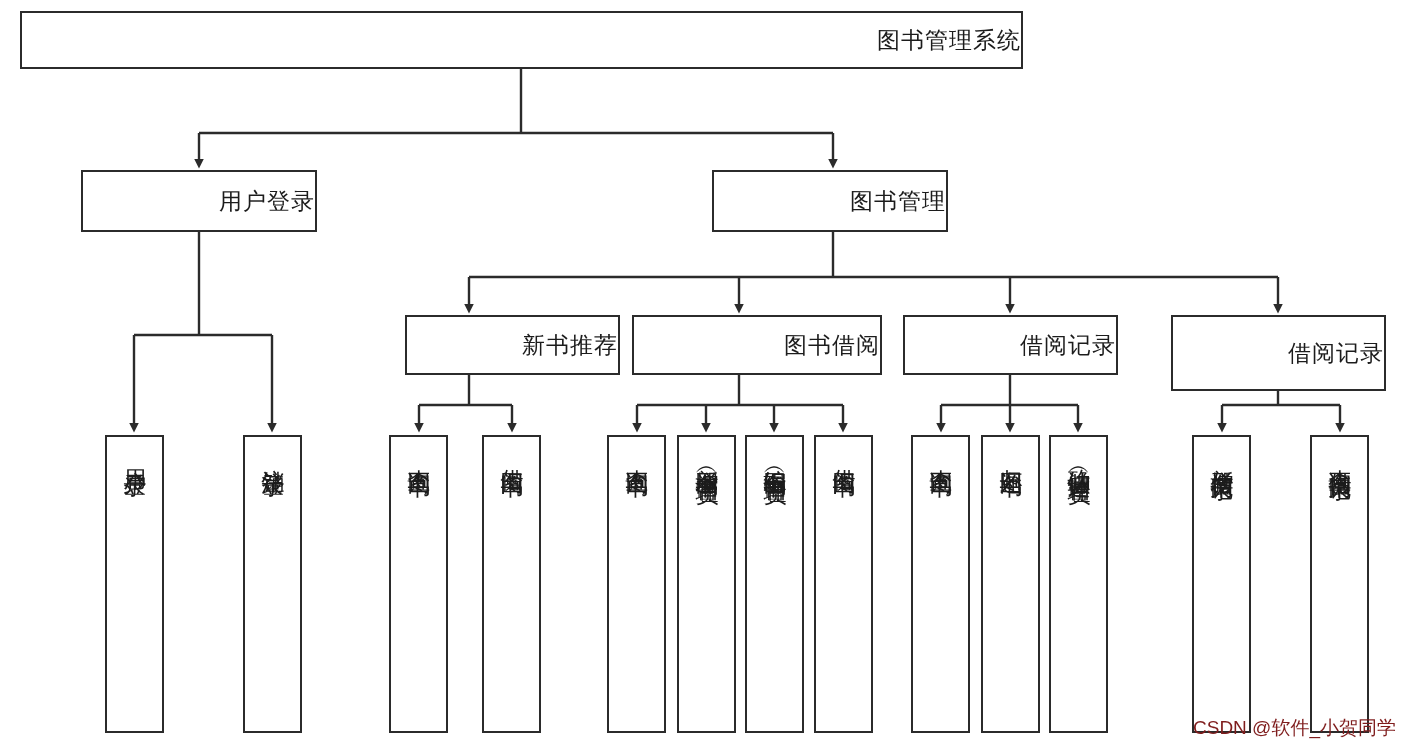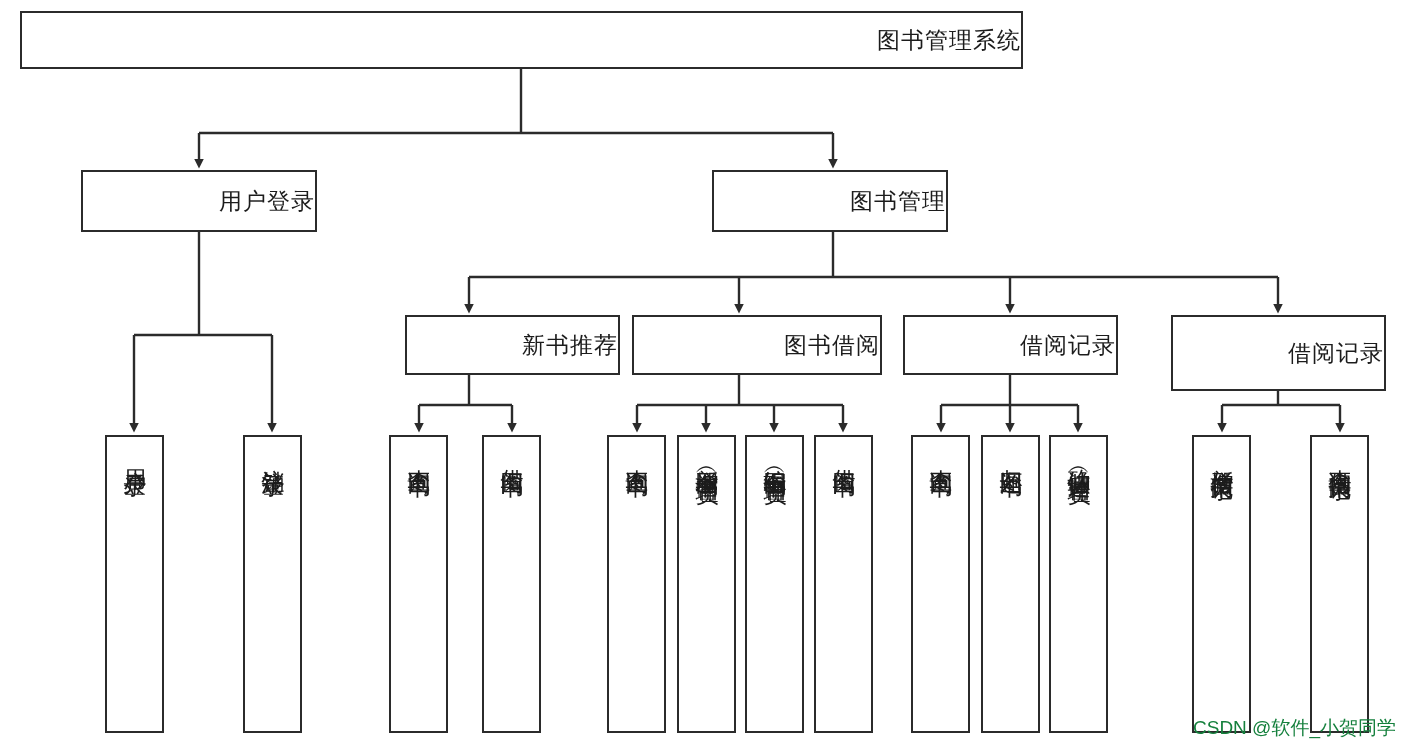--- a/index.html
+++ b/index.html
@@ -50,21 +50,21 @@
     text-orientation: upright;
     font-size: 23px;
     line-height: 1.12;
     letter-spacing: 2px;
     white-space: nowrap;
     color: #1c1c1c;
   }
   .watermark {
     position: absolute;
     font-size: 19px;
-    color: #15803d;
+    color: #7f1d1d;
     white-space: nowrap;
     z-index: 3;
   }
 </style>
 </head>
 <body>
 
 <div id="canvas">
 
   <svg id="edges" viewBox="0 0 1405 747">

